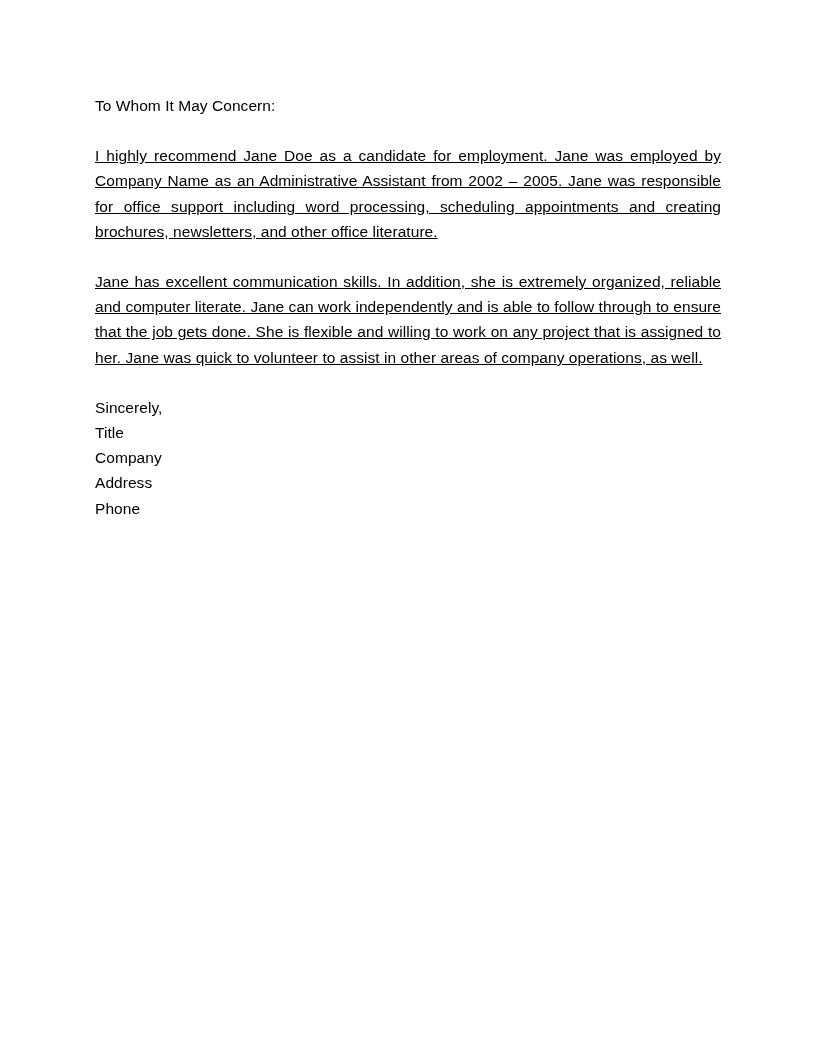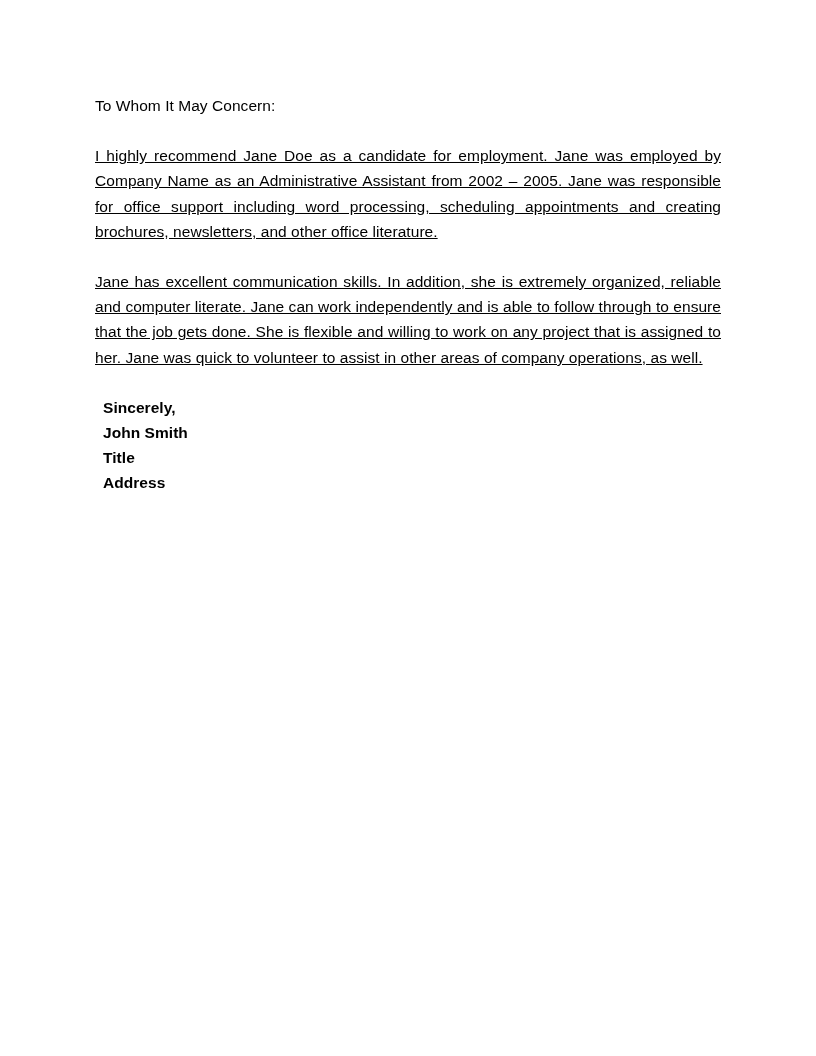--- a/index.html
+++ b/index.html
@@ -37,22 +37,21 @@
   }
 
   .para {
     margin: 0 0 25px 0;
     text-align: justify;
     text-justify: inter-word;
     text-decoration: underline;
   }
 
   .signature-block {
-    margin: 8px;
-    font-weight: bold;
+    margin: 0;
   }
 
   .sig-line {
     margin: 0;
     text-align: left;
     white-space: pre;
   }
 </style>
 </head>
 <body>
@@ -62,19 +61,20 @@
 
     <p class="salutation">To Whom It May Concern:</p>
 
     <p class="para">I highly recommend Jane Doe as a candidate for employment. Jane was employed by Company Name as an Administrative Assistant from 2002 – 2005. Jane was responsible for office support including word processing, scheduling appointments and creating brochures, newsletters, and other office literature.</p>
 
     <p class="para">Jane has excellent communication skills. In addition, she is extremely organized, reliable and computer literate. Jane can work independently and is able to follow through to ensure that the job gets done. She is flexible and willing to work on any project that is assigned to her. Jane was quick to volunteer to assist in other areas of company operations, as well.</p>
 
 
     <div class="signature-block">
       <p class="sig-line">Sincerely,</p>
-      <p class="sig-line">John Smith</p>
       <p class="sig-line">Title</p>
+      <p class="sig-line">Company</p>
       <p class="sig-line">Address</p>
+      <p class="sig-line">Phone</p>
     </div>
 
   </div>
 </div>
 
 </body></html>

